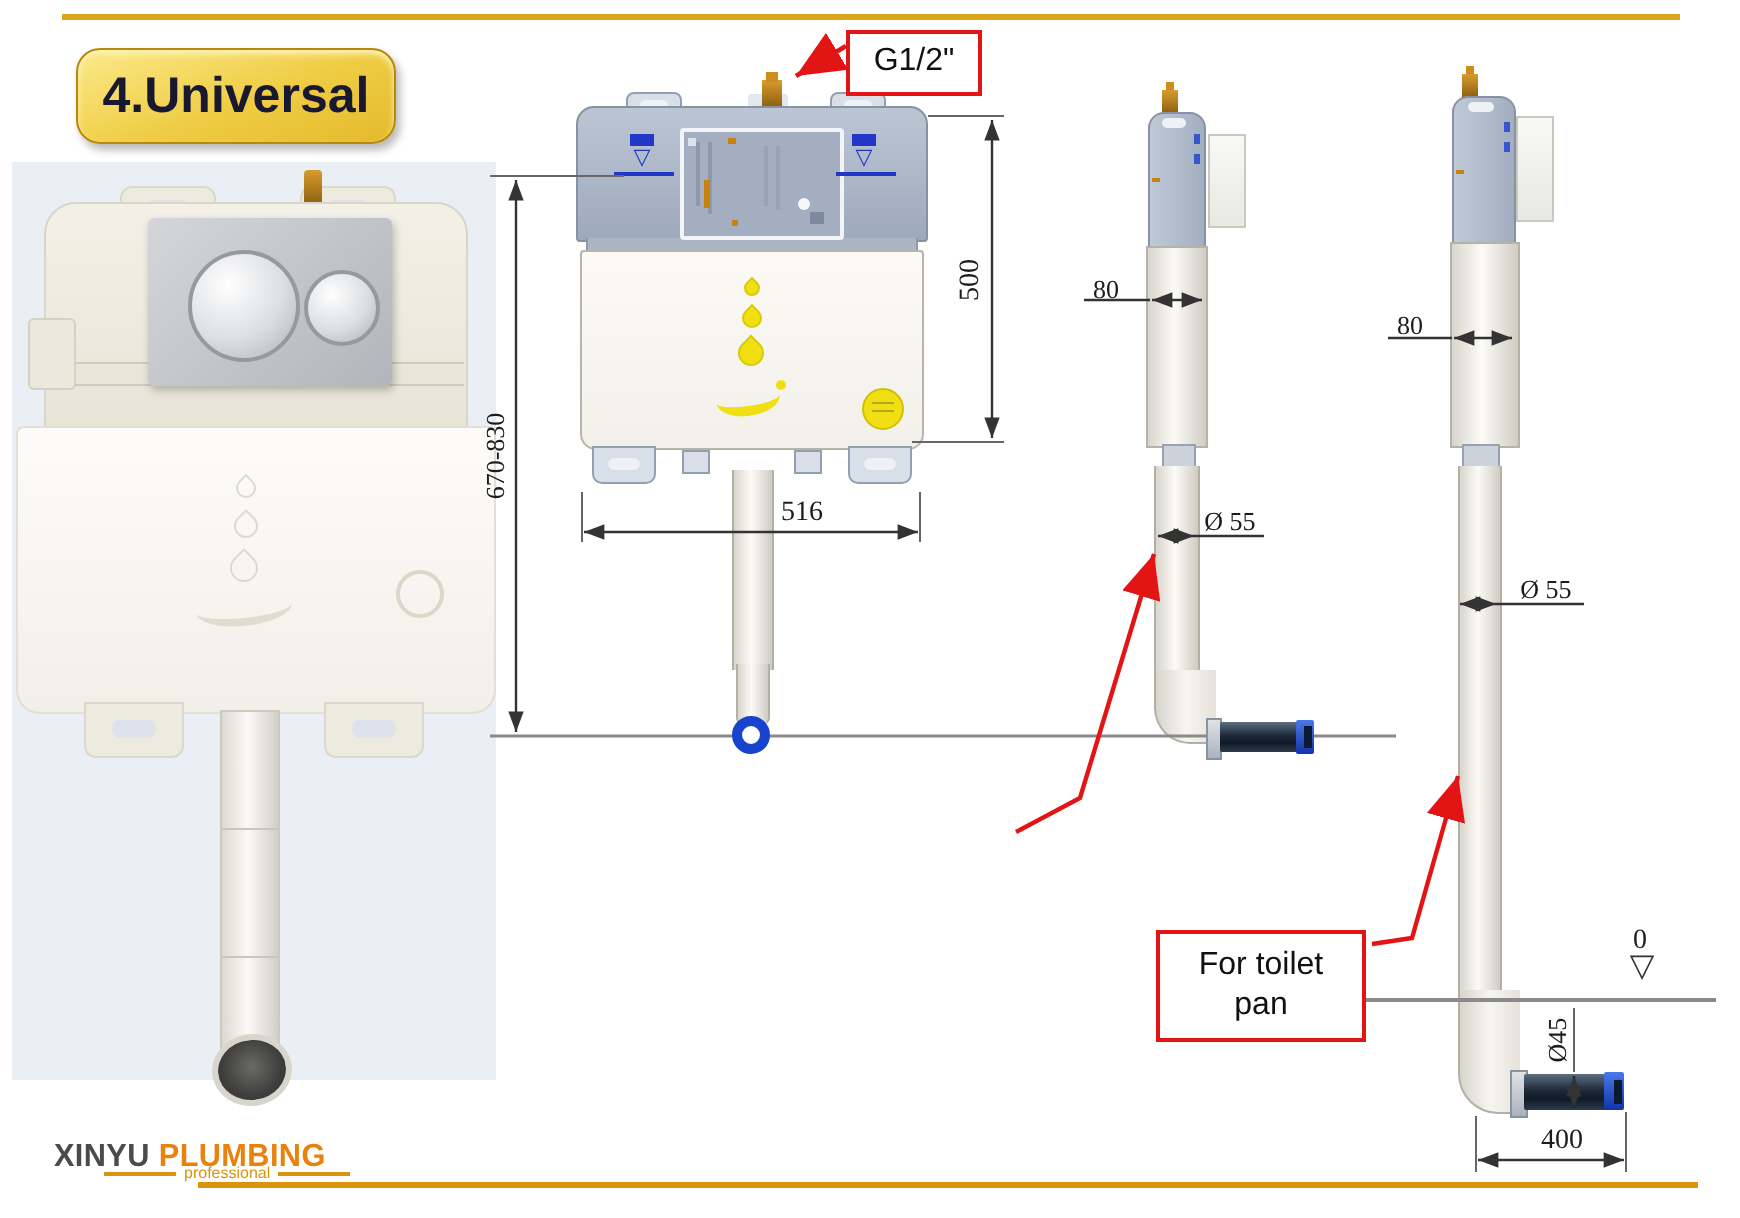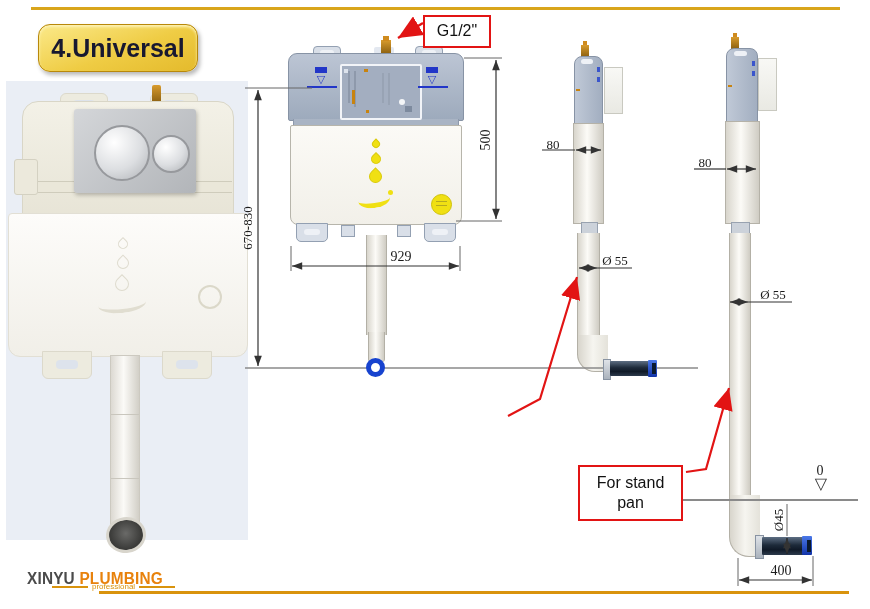--- a/index.html
+++ b/index.html
@@ -210,32 +210,32 @@
 
   <div class="abs" style="left:366px;top:358px;width:19px;height:19px;box-sizing:border-box;border:5px solid #1743cf;border-radius:50%;background:#fff;"></div>
   <div class="abs" style="left:603px;top:359px;width:6px;height:19px;background:linear-gradient(#dfe3e8,#aab2bc);border:1px solid #8893a2;"></div>
   <div class="abs" style="left:610px;top:361px;width:40px;height:15px;border-radius:1px;
               background:linear-gradient(180deg,#5d6e83,#1d2a3a 45%,#101a28 70%,#2c3a4c);"></div>
   <div class="abs" style="left:648px;top:360px;width:9px;height:17px;background:linear-gradient(180deg,#4a78e8,#1234a8);border-radius:1px;"></div>
   <div class="abs" style="left:652px;top:363px;width:4px;height:11px;background:#0a1a30;"></div>
 
   <div class="dim rot" style="left:219px;top:221px;width:58px;height:14px;">670-830</div>
   <div class="dim rot" style="left:466px;top:133px;width:40px;height:14px;font-size:14px;">500</div>
-  <div class="dim" style="left:380px;top:250px;width:42px;font-size:14px;">929</div>
+  <div class="dim" style="left:380px;top:250px;width:42px;font-size:14px;">516</div>
   <div class="dim" style="left:540px;top:138px;width:26px;">80</div>
   <div class="dim" style="left:598px;top:254px;width:34px;">Ø 55</div>
   <div class="dim" style="left:692px;top:156px;width:26px;">80</div>
   <div class="dim" style="left:756px;top:288px;width:34px;">Ø 55</div>
   <div class="dim rot" style="left:760px;top:513px;width:38px;height:14px;">Ø45</div>
   <div class="dim" style="left:763px;top:564px;width:36px;font-size:14px;">400</div>
   <div class="dim" style="left:812px;top:464px;width:16px;font-size:14px;">0</div>
   <div class="dim" style="left:812px;top:476px;width:18px;font-size:16px;color:#333;">▽</div>
 
   <div class="callout" style="left:423px;top:15px;width:64px;height:29px;">G1/2"</div>
-  <div class="callout" style="left:578px;top:465px;width:105px;height:56px;padding:0 12px;box-sizing:border-box;">For stand pan</div>
+  <div class="callout" style="left:578px;top:465px;width:105px;height:56px;padding:0 12px;box-sizing:border-box;">For toilet pan</div>
 
   <div class="abs" style="left:27px;top:570px;font-weight:bold;font-size:16px;letter-spacing:0.2px;transform:scaleX(.96);transform-origin:left;">
     <span style="color:#4b4b4b;">XINYU</span><span>&nbsp;</span><span style="color:#e8820c;">PLUMBING</span>
   </div>
   <div class="abs" style="left:52px;top:583px;display:flex;align-items:center;gap:4px;">
     <div style="width:36px;height:2px;background:#d9930d;"></div>
     <div style="color:#d9930d;font-size:8px;font-weight:normal;line-height:1;">professional</div>
     <div style="width:36px;height:2px;background:#d9930d;"></div>
   </div>
   <div class="abs" style="left:99px;top:591px;width:750px;height:3px;background:#d9930d;"></div>

